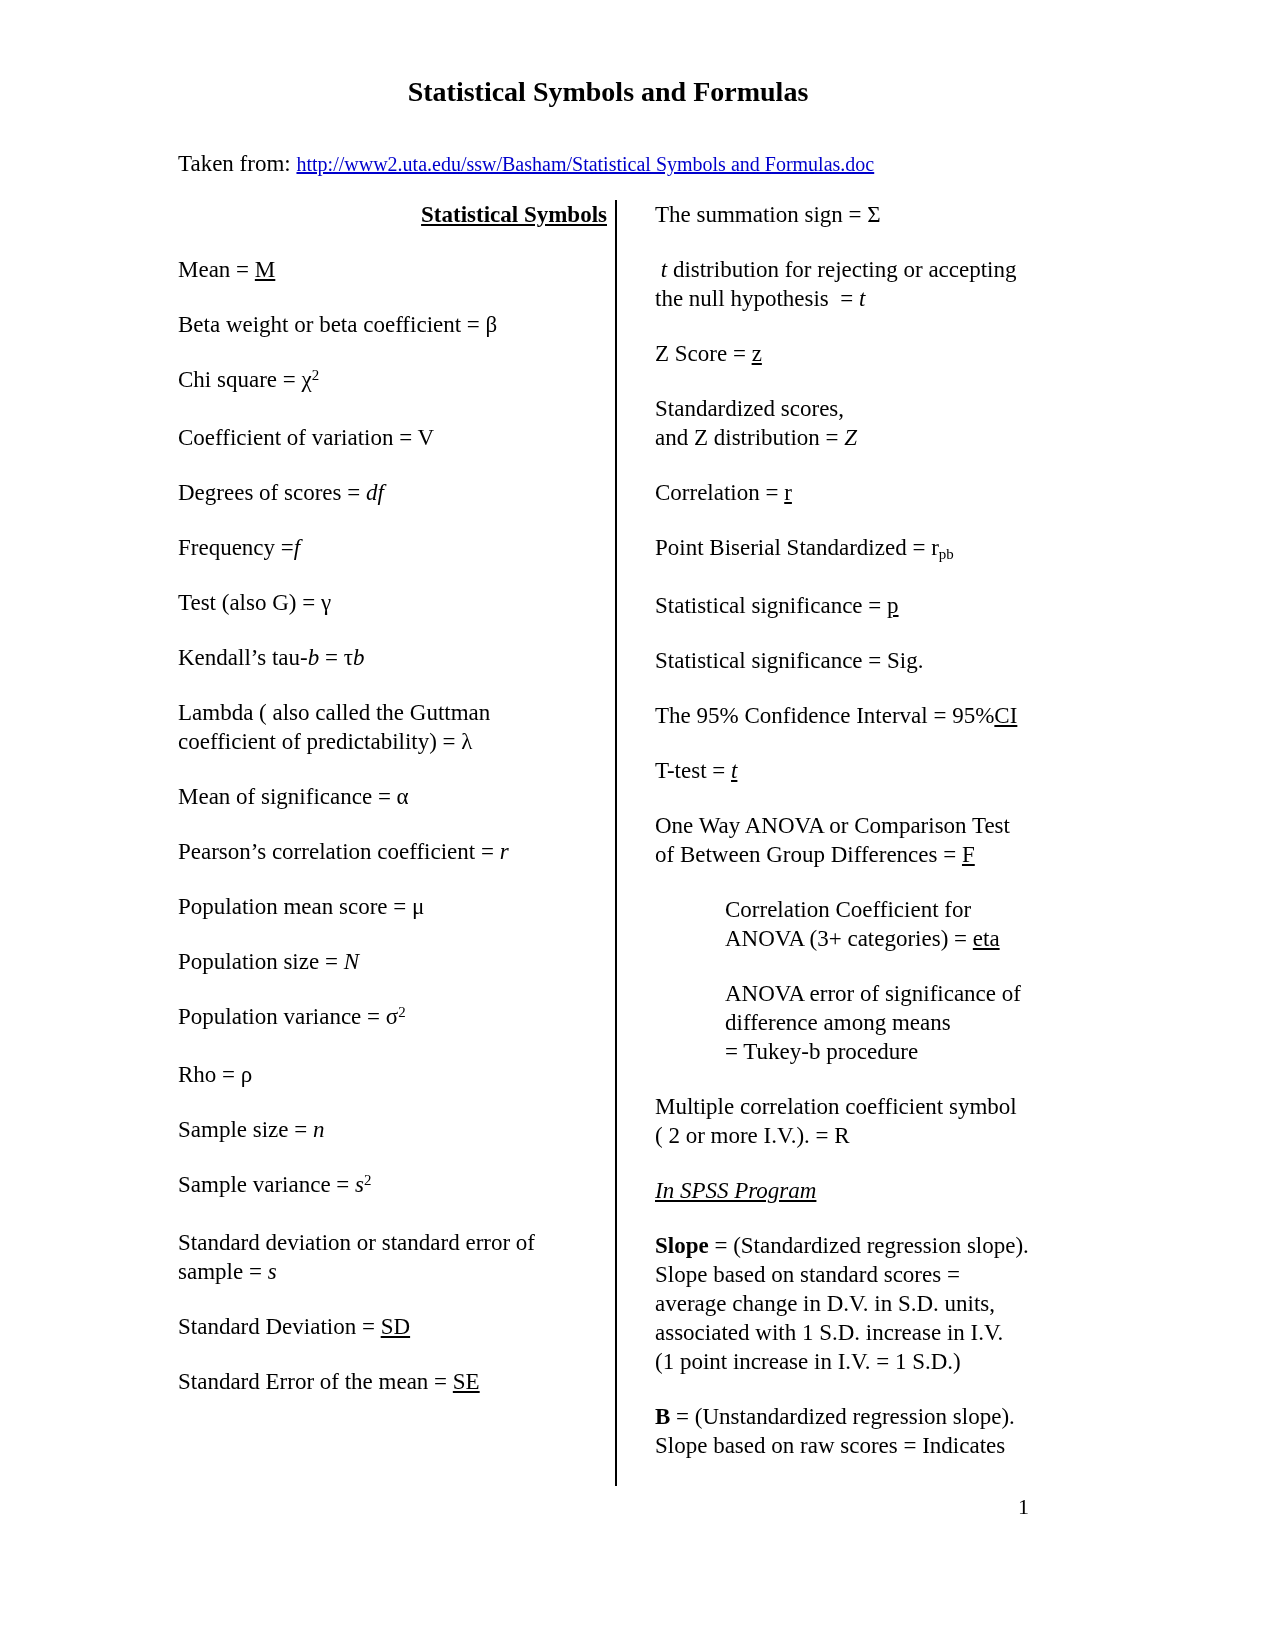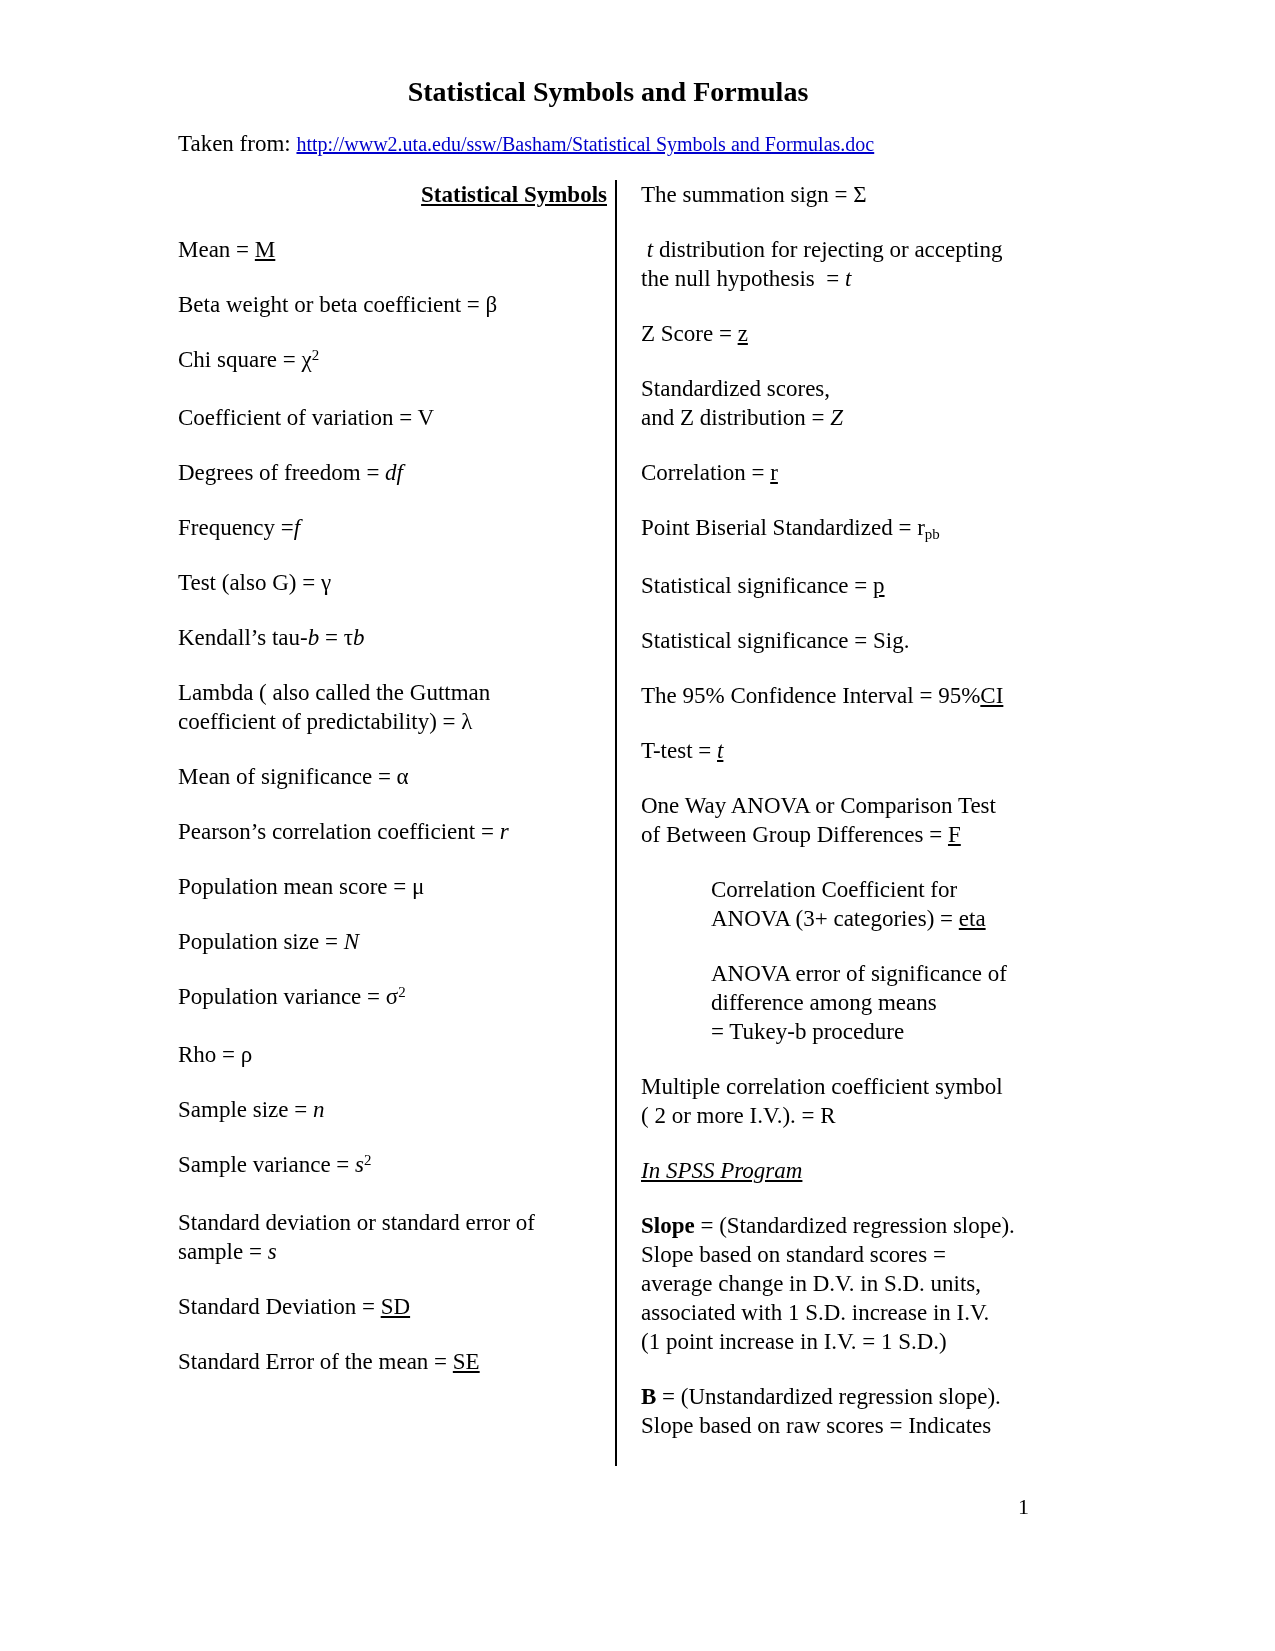--- a/index.html
+++ b/index.html
@@ -16,39 +16,39 @@
   }
   .content { width:860px; }
   .title {
     margin:0;
     font-size:28px;
     line-height:34px;
     font-weight:bold;
     text-align:center;
   }
   .source {
-    margin:20px 0 0 0;
+    margin:40px 0 0 0;
     font-size:23px;
     line-height:29px;
     white-space:pre-wrap;
   }
   .source a {
     color:#0000cc;
     text-decoration:underline;
     font-size:20px;
     cursor:pointer;
   }
   .columns {
     display:flex;
     margin-top:21px;
     align-items:stretch;
   }
   .col-left  { width:437px; box-sizing:border-box; padding-right:8px; }
   .divider   { width:2px; background:#000000; flex:0 0 2px; }
-  .col-right { width:421px; box-sizing:border-box; padding-left:24px; }
+  .col-right { width:421px; box-sizing:border-box; padding-left:38px; }
   .para {
     font-size:23px;
     line-height:29px;
     margin:0 0 26px 0;
     white-space:pre-wrap;
   }
   .para.indent { padding-left:70px; }
   .col-heading {
     font-size:23px;
     line-height:29px;
@@ -81,21 +81,21 @@
     <p class="source"><span>Taken from:</span> <a>http://www2.uta.edu/ssw/Basham/Statistical Symbols and Formulas.doc</a></p>
 
     <div class="columns">
 
       <div class="col-left">
         <div class="col-heading">Statistical Symbols</div>
         <div class="para"><span>Mean = </span><span class="seg-u">M</span></div>
         <div class="para"><span>Beta weight or beta coefficient = β</span></div>
         <div class="para"><span>Chi square = χ</span><span class="seg-sup">2</span></div>
         <div class="para"><span>Coefficient of variation = V</span></div>
-        <div class="para"><span>Degrees of freedom = </span><span class="seg-i">df</span></div>
+        <div class="para"><span>Degrees of scores = </span><span class="seg-i">df</span></div>
         <div class="para"><span>Frequency =</span><span class="seg-i">f</span></div>
         <div class="para"><span>Test (also G) = γ</span></div>
         <div class="para"><span>Kendall’s tau-</span><span class="seg-i">b</span><span> = τ</span><span class="seg-i">b</span></div>
         <div class="para"><span>Lambda ( also called the Guttman
 coefficient of predictability) = λ</span></div>
         <div class="para"><span>Mean of significance = α</span></div>
         <div class="para"><span>Pearson’s correlation coefficient = </span><span class="seg-i">r</span></div>
         <div class="para"><span>Population mean score = μ</span></div>
         <div class="para"><span>Population size = </span><span class="seg-i">N</span></div>
         <div class="para"><span>Population variance = σ</span><span class="seg-sup">2</span></div>

